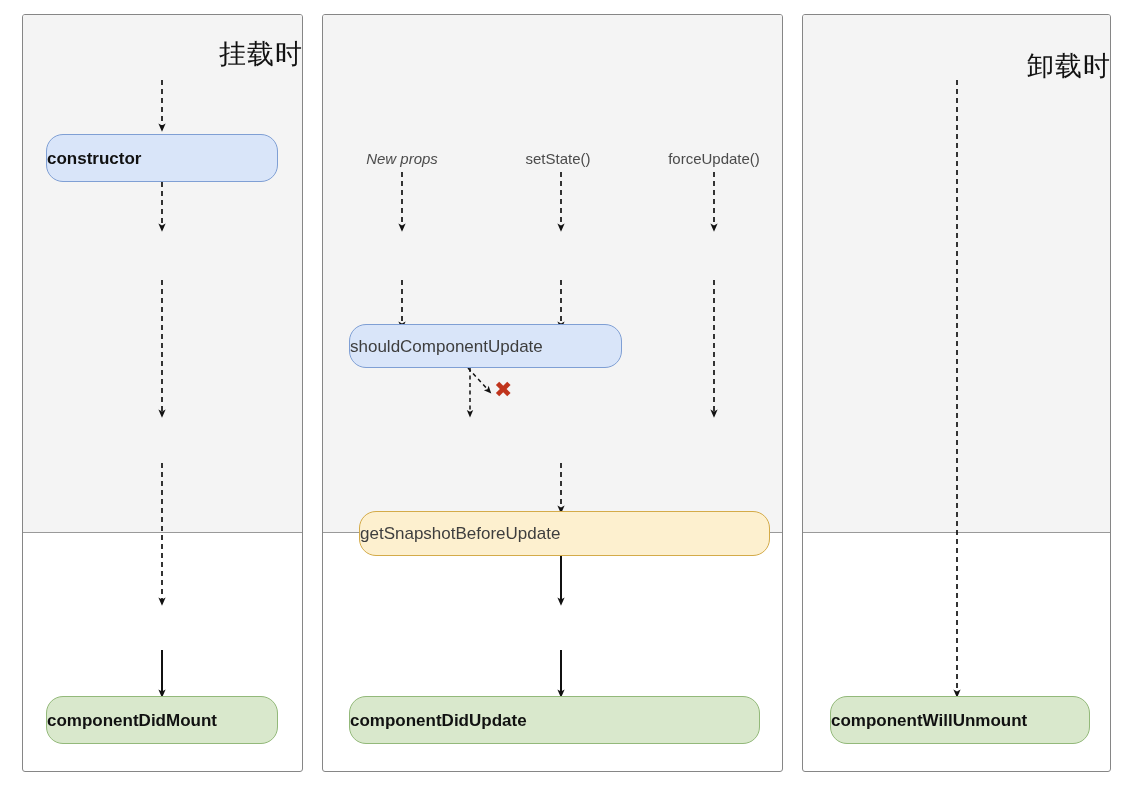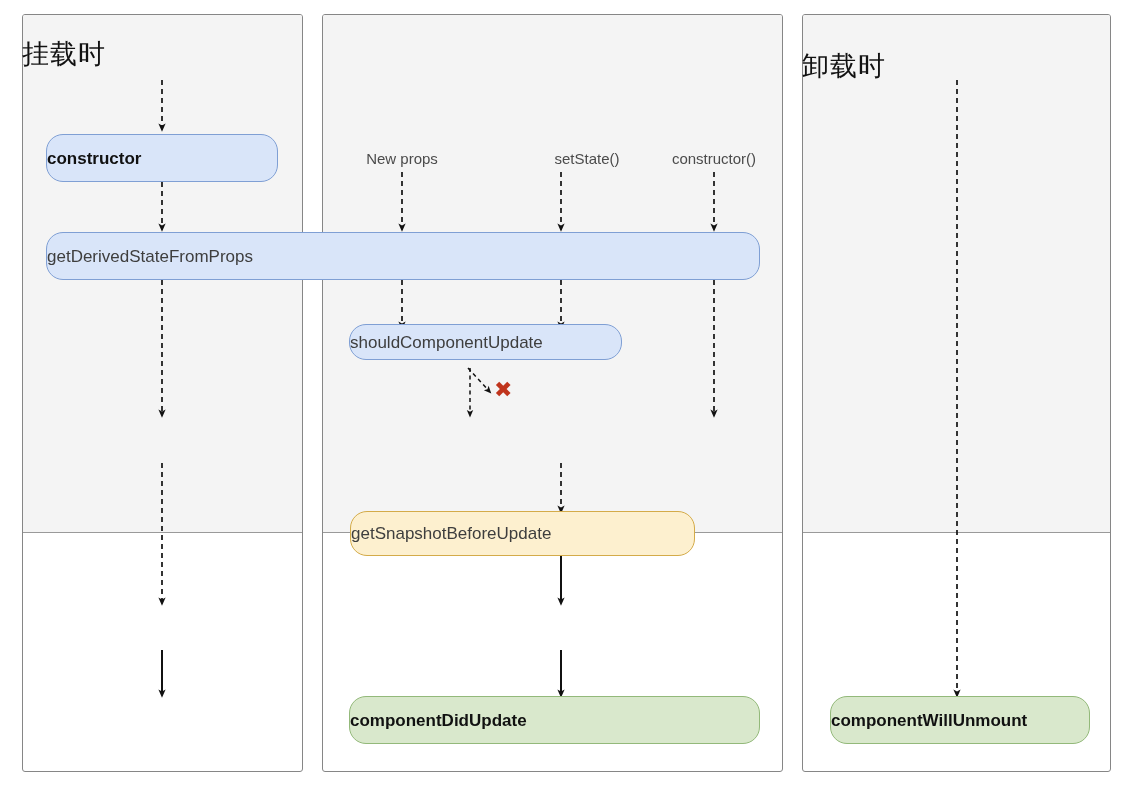--- a/index.html
+++ b/index.html
@@ -35,21 +35,21 @@
     top: 0;
     right: 0;
     background: #f4f4f4;
     border-bottom: 1px solid #9a9a9a;
     box-sizing: border-box;
   }
   .col-title {
     position: absolute;
     left: 0;
     right: 0;
-    text-align: left;
+    text-align: right;
     font-size: 27px;
     color: #111111;
     font-family: Liberation Sans, sans-serif;
     letter-spacing: 1px;
     white-space: nowrap;
   }
 
   
   .node {
     position: absolute;
@@ -83,21 +83,21 @@
 
   
   .src-label {
     position: absolute;
     font-size: 15px;
     color: #4b4b4b;
     text-align: center;
     white-space: nowrap;
     transform: translateX(-50%);
   }
-  .src-label.italic { }
+  .src-label.italic { font-style: italic; }
 
   
   #wires {
     position: absolute;
     left: 0;
     top: 0;
     width: 1132px;
     height: 788px;
     pointer-events: none;
   }
@@ -163,43 +163,43 @@
     <line x1="561" y1="463" x2="561" y2="510" stroke="#111" stroke-width="1.7" stroke-dasharray="5,4" marker-end="url(#ah)"></line>
 
     <line x1="561" y1="556" x2="561" y2="602" stroke="#111" stroke-width="2" marker-end="url(#ah)"></line>
 
     <line x1="561" y1="650" x2="561" y2="694" stroke="#111" stroke-width="2" marker-end="url(#ah)"></line>
 
     <line x1="957" y1="80" x2="957" y2="694" stroke="#111" stroke-width="1.7" stroke-dasharray="5,4" marker-end="url(#ah)"></line>
   </svg>
 
   <div class="src-label italic" style="left:402px; top:150px;">New props</div>
-  <div class="src-label" style="left:587px; top:150px;">setState()</div>
-  <div class="src-label" style="left:714px; top:150px;">constructor()</div>
+  <div class="src-label" style="left:558px; top:150px;">setState()</div>
+  <div class="src-label" style="left:714px; top:150px;">forceUpdate()</div>
 
   <div class="node node-blue" style="left:46px; top:134px; width:232px; height:48px;">
     <span class="lbl t-bold">constructor</span>
   </div>
 
-  <div class="node node-blue" style="left:46px; top:232px; width:714px; height:48px;">
-    <span class="lbl t-plain">getDerivedStateFromProps</span>
-  </div>
-
-  <div class="node node-blue" style="left:349px; top:324px; width:273px; height:36px;">
+
+  <div class="node node-blue" style="left:349px; top:324px; width:273px; height:44px;">
     <span class="lbl t-plain">shouldComponentUpdate</span>
   </div>
 
   <div class="redx" style="left:494px; top:379px;">✖</div>
 
 
-  <div class="node node-yellow" style="left:350px; top:511px; width:345px; height:45px;">
+  <div class="node node-yellow" style="left:359px; top:511px; width:411px; height:45px;">
     <span class="lbl t-plain">getSnapshotBeforeUpdate</span>
   </div>
 
 
+  <div class="node node-green" style="left:46px; top:696px; width:232px; height:48px;">
+    <span class="lbl t-bold">componentDidMount</span>
+  </div>
 
   <div class="node node-green" style="left:349px; top:696px; width:411px; height:48px;">
     <span class="lbl t-bold">componentDidUpdate</span>
   </div>
 
   <div class="node node-green" style="left:830px; top:696px; width:260px; height:48px;">
     <span class="lbl t-bold">componentWillUnmount</span>
   </div>
 
 </div>

